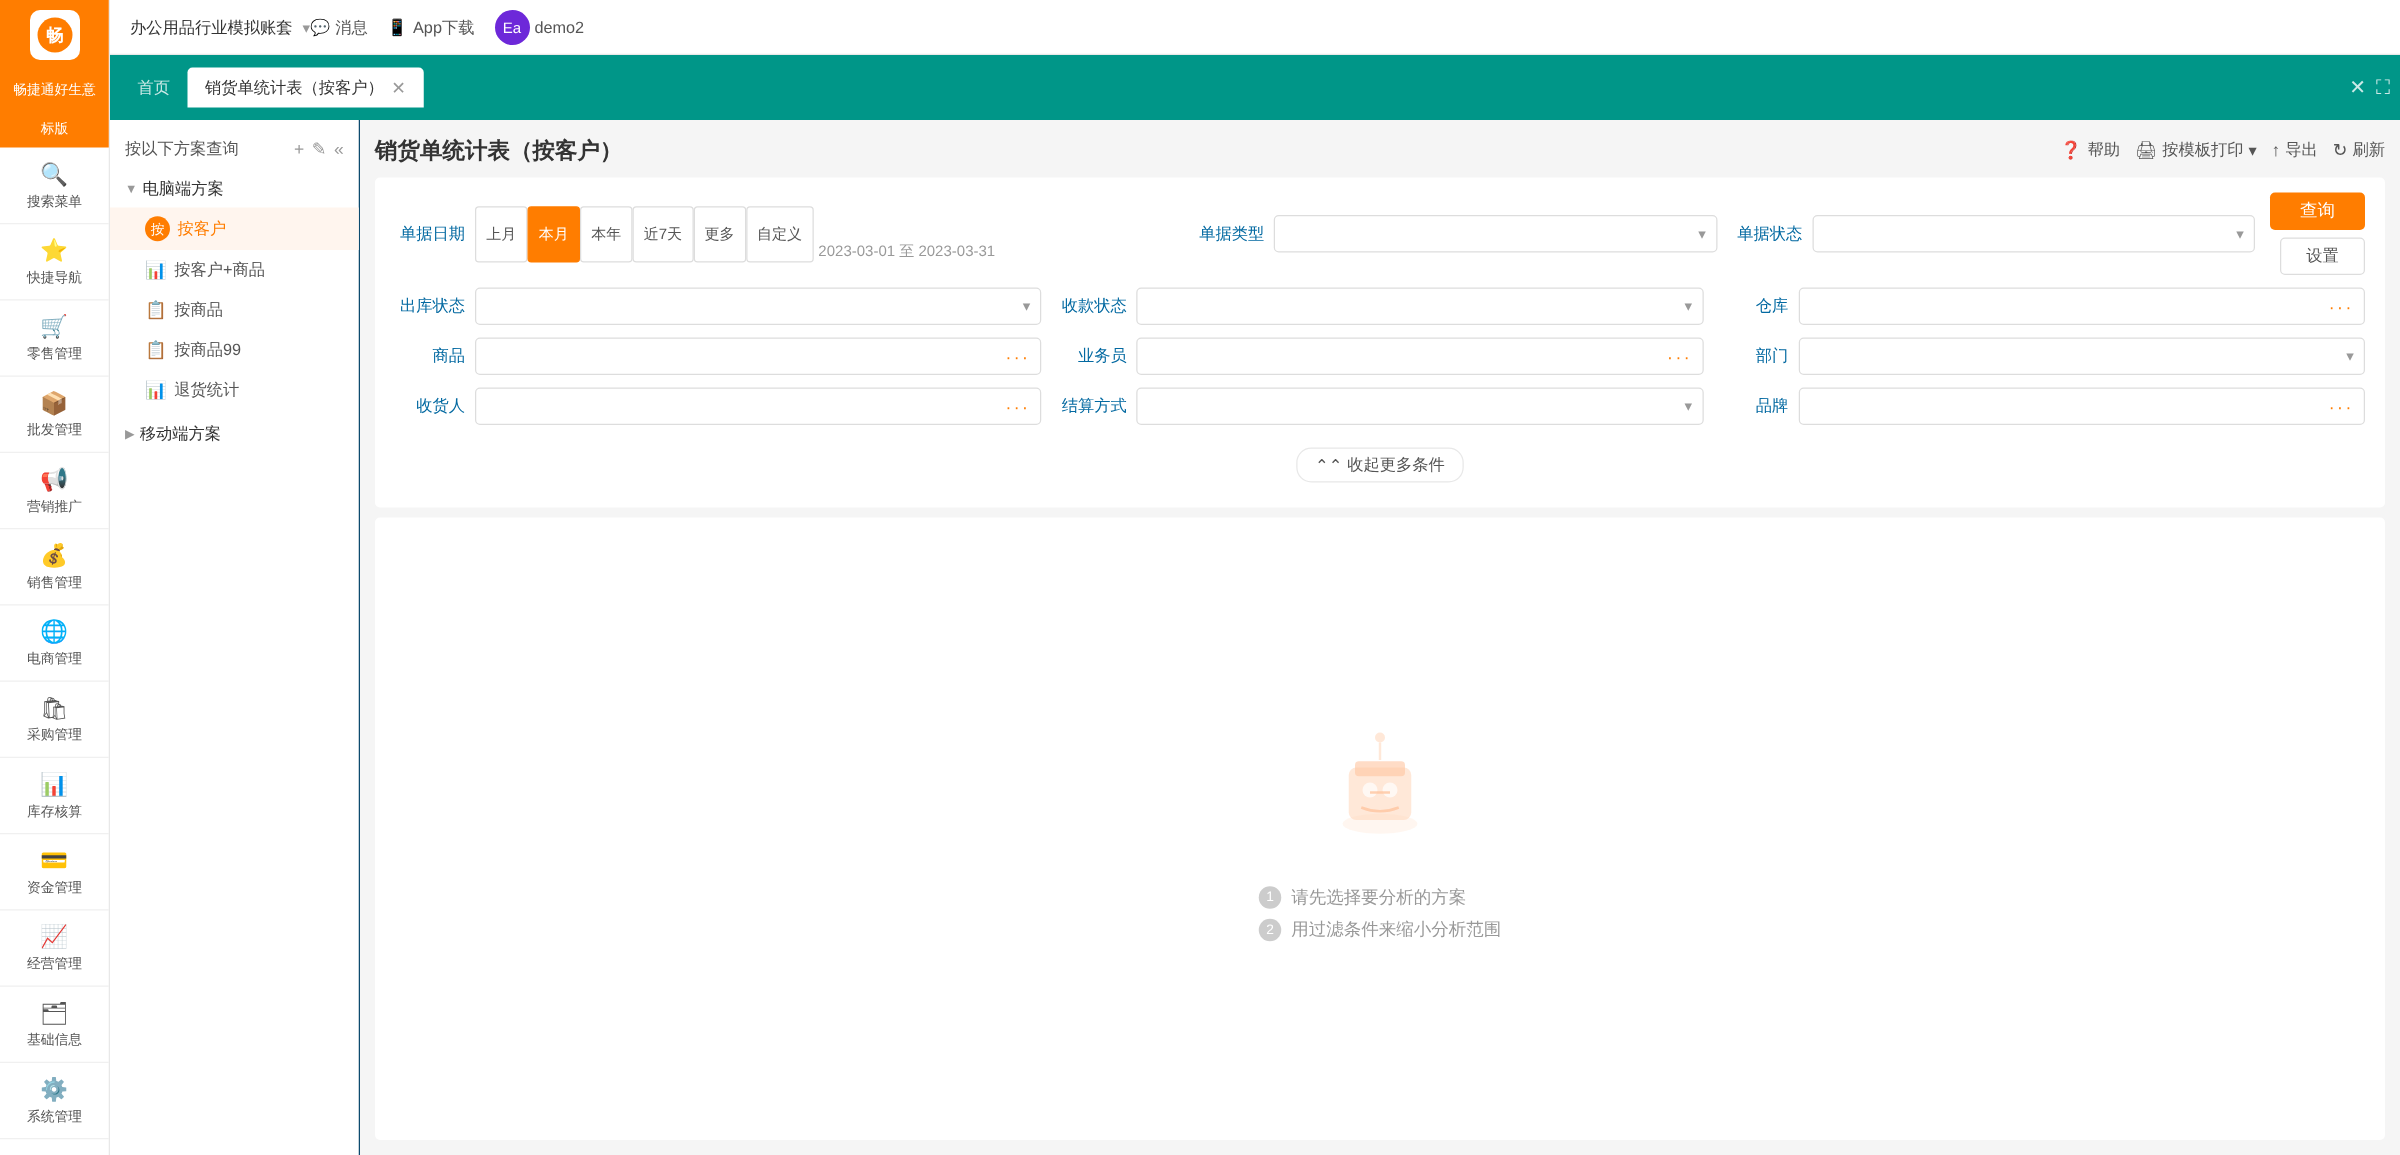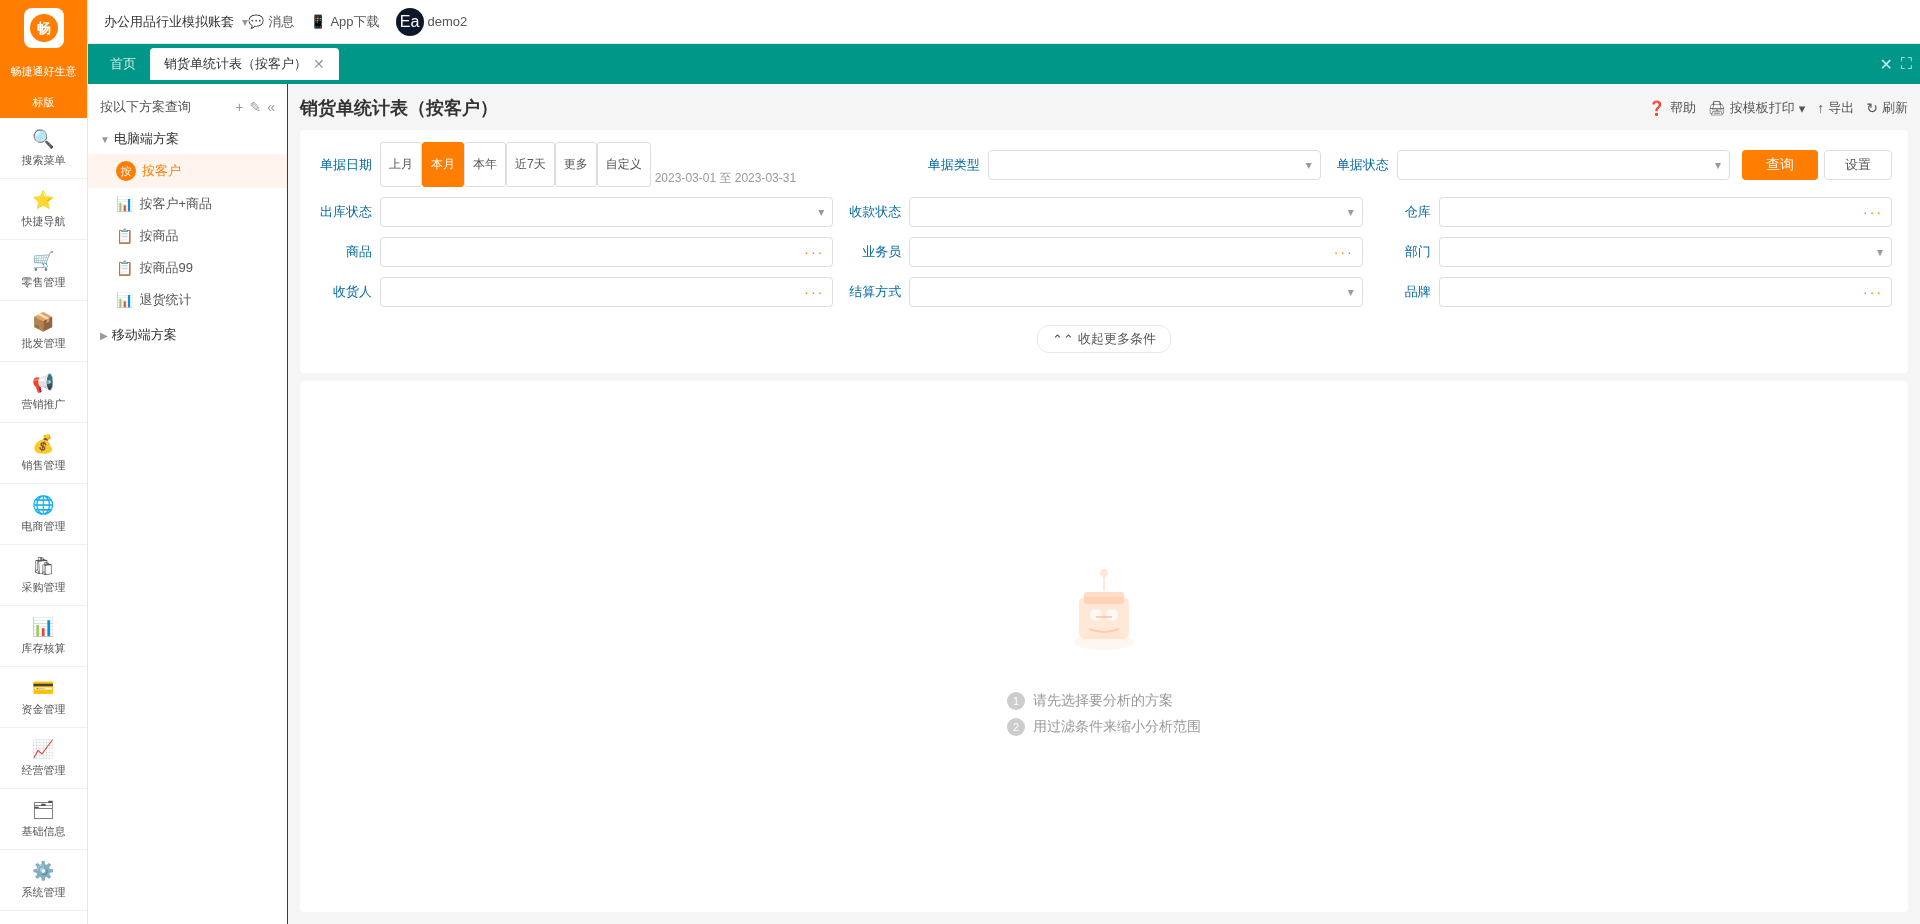--- a/index.html
+++ b/index.html
@@ -19,24 +19,24 @@
     
     .main-area { flex: 1; display: flex; flex-direction: column; overflow: hidden; }
 
     
     .top-nav { height: 44px; background: #fff; display: flex; align-items: center; justify-content: flex-start; padding: 0 16px; border-bottom: 1px solid #e8e8e8; flex-shrink: 0; }
     .top-nav-left { display: flex; align-items: center; gap: 8px; }
     .top-title { font-size: 13px; color: #333; }
     .top-nav-dropdown { font-size: 12px; color: #999; cursor: pointer; }
     .top-nav-right { display: flex; align-items: center; gap: 16px; }
     .top-nav-right .nav-btn { display: flex; align-items: center; gap: 4px; cursor: pointer; color: #555; font-size: 13px; }
-    .user-avatar { width: 28px; height: 28px; border-radius: 50%; background: #0f172a; display: flex; align-items: center; justify-content: center; color: #fff; font-size: 16px; overflow: hidden; }
-
-    
-    .tab-bar { height: 40px; background: #009688; display: flex; align-items: center; padding: 2px 8px; flex-shrink: 0; }
+    .user-avatar { width: 28px; height: 28px; border-radius: 50%; background: #6d28d9; display: flex; align-items: center; justify-content: center; color: #fff; font-size: 12px; overflow: hidden; }
+
+    
+    .tab-bar { height: 52px; background: #009688; display: flex; align-items: center; padding: 2px 8px; flex-shrink: 0; }
     .tab { display: flex; align-items: center; gap: 6px; padding: 0 14px; height: 32px; border-radius: 4px 4px 0 0; cursor: pointer; font-size: 13px; color: rgba(255,255,255,0.8); }
     .tab.home { background: transparent; }
     .tab.active { background: #fff; color: #333; }
     .tab-close { cursor: pointer; color: #999; font-size: 14px; line-height: 1; }
     .tab-bar-actions { margin-left: auto; display: flex; align-items: center; gap: 8px; }
     .tab-bar-btn { color: rgba(255,255,255,0.8); cursor: pointer; font-size: 16px; }
 
     
     .content { flex: 1; display: flex; overflow: hidden; background: #f5f5f5; }
 
@@ -79,21 +79,21 @@
     .btn-query { background: #ff7d00; color: #fff; border: none; border-radius: 4px; padding: 6px 24px; font-size: 14px; cursor: pointer; }
     .btn-settings { background: #fff; color: #555; border: 1px solid #ddd; border-radius: 4px; padding: 5px 20px; font-size: 13px; cursor: pointer; }
 
     
     .empty-state { flex: 1; display: flex; flex-direction: column; align-items: center; justify-content: center; background: #fff; border-radius: 4px; }
     .empty-icon { font-size: 80px; margin-bottom: 16px; opacity: 0.6; }
     .empty-tips { display: flex; flex-direction: column; gap: 8px; }
     .empty-tip { display: flex; align-items: center; gap: 8px; color: #999; font-size: 14px; }
     .tip-num { width: 18px; height: 18px; border-radius: 50%; background: #ccc; color: #fff; font-size: 11px; display: flex; align-items: center; justify-content: center; flex-shrink: 0; }
 
-    .right-actions { display: flex; flex-direction: row; gap: 6px; align-items: flex-end; justify-content: center; }
+    .right-actions { display: flex; flex-direction: column; gap: 6px; align-items: flex-end; justify-content: center; }
   </style>
 </head>
 <body>
 
 <div class="sidebar">
   <div class="logo-area">
     <div class="logo-icon">
       <svg viewBox="0 0 32 32" xmlns="http://www.w3.org/2000/svg">
         <circle cx="16" cy="16" r="14" fill="#ff7d00"></circle>
         <text x="16" y="21" text-anchor="middle" fill="white" font-size="14" font-family="Arial" font-weight="bold">畅</text>

